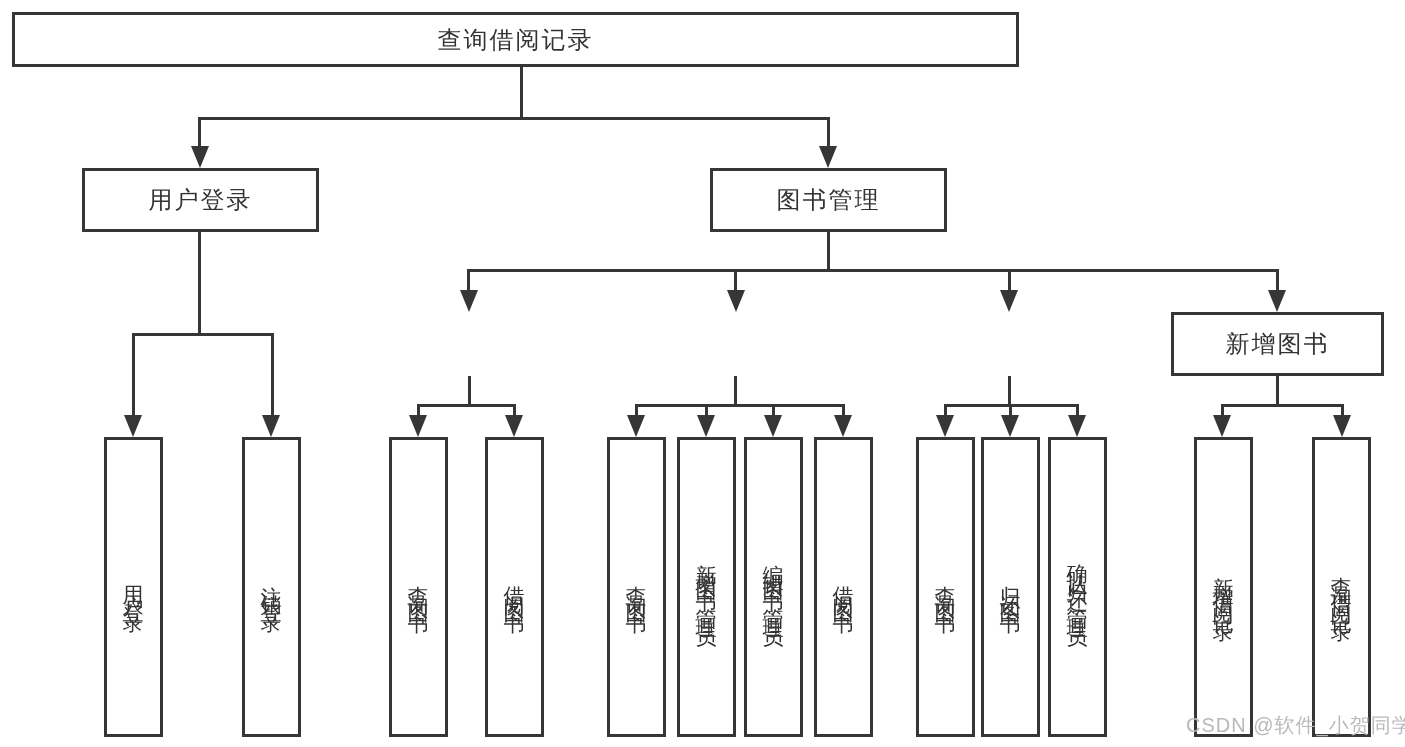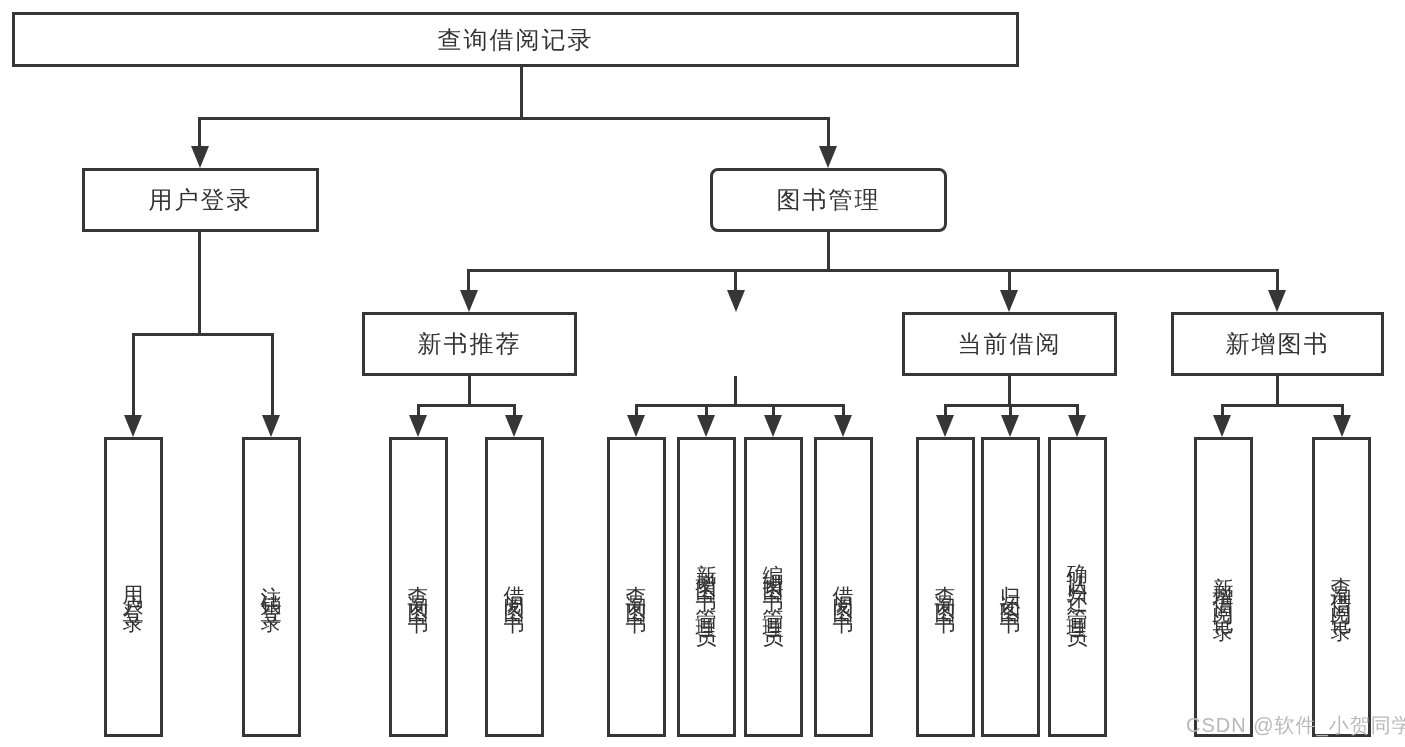--- a/index.html
+++ b/index.html
@@ -72,21 +72,21 @@
 
   <div class="lv" style="left:198px;top:117px;height:32px;"></div>
   <div class="arr" style="left:191px;top:146px;"></div>
 
   <div class="lv" style="left:827px;top:117px;height:32px;"></div>
   <div class="arr" style="left:819px;top:146px;"></div>
 
   <div class="box" style="left:82px;top:168px;width:237px;height:64px;">
     <span class="hlabel">用户登录</span>
   </div>
-  <div class="box" style="left:710px;top:168px;width:237px;height:64px;border-radius:8px;">
+  <div class="box" style="left:710px;top:168px;width:237px;height:64px;">
     <span class="hlabel">图书管理</span>
   </div>
 
   <div class="lv" style="left:198px;top:232px;height:104px;"></div>
   <div class="lh" style="left:132px;top:333px;width:142px;"></div>
   <div class="lv" style="left:132px;top:333px;height:88px;"></div>
   <div class="arr" style="left:124px;top:415px;"></div>
   <div class="lv" style="left:271px;top:333px;height:88px;"></div>
   <div class="arr" style="left:262px;top:415px;"></div>
 
@@ -94,26 +94,20 @@
   <div class="lh" style="left:467px;top:269px;width:812px;"></div>
   <div class="lv" style="left:467px;top:269px;height:26px;"></div>
   <div class="arr" style="left:460px;top:290px;"></div>
   <div class="lv" style="left:734px;top:269px;height:26px;"></div>
   <div class="arr" style="left:727px;top:290px;"></div>
   <div class="lv" style="left:1008px;top:269px;height:26px;"></div>
   <div class="arr" style="left:1000px;top:290px;"></div>
   <div class="lv" style="left:1276px;top:269px;height:26px;"></div>
   <div class="arr" style="left:1268px;top:290px;"></div>
 
-  <div class="box" style="left:362px;top:312px;width:215px;height:64px;">
-    <span class="hlabel">新书推荐</span>
-  </div>
-  <div class="box" style="left:902px;top:312px;width:215px;height:64px;">
-    <span class="hlabel">当前借阅</span>
-  </div>
   <div class="box" style="left:1171px;top:312px;width:213px;height:64px;">
     <span class="hlabel">新增图书</span>
   </div>
 
   <div class="lv" style="left:468px;top:376px;height:31px;"></div>
   <div class="lh" style="left:417px;top:404px;width:99px;"></div>
   <div class="lv" style="left:417px;top:404px;height:16px;"></div>
   <div class="arr" style="left:409px;top:415px;"></div>
   <div class="lv" style="left:513px;top:404px;height:16px;"></div>
   <div class="arr" style="left:505px;top:415px;"></div>

